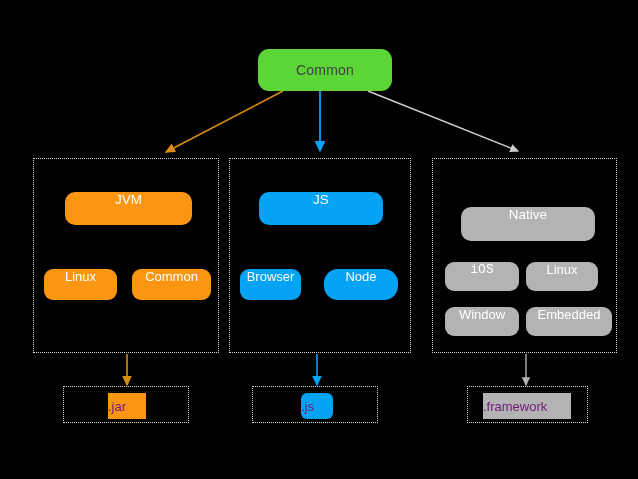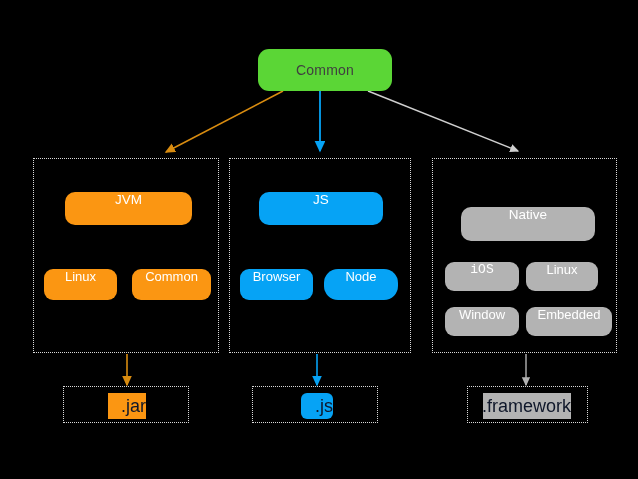--- a/index.html
+++ b/index.html
@@ -73,21 +73,21 @@
   .blue   { background: #06a3f5; }
   .gray   { background: #b3b3b3; }
 
   
   .p-jvm     { left: 65px;  top: 192px; width: 127px; height: 33px; }
   .p-java    { left: 44px;  top: 269px; width: 73px;  height: 31px; }
   .p-android { left: 132px; top: 269px; width: 79px;  height: 31px; }
 
   
   .p-js      { left: 259px; top: 192px; width: 124px; height: 33px; }
-  .p-browser { left: 240px; top: 269px; width: 73px;  height: 31px; }
+  .p-browser { left: 240px; top: 269px; width: 61px;  height: 31px; }
   .p-node    { left: 324px; top: 269px; width: 74px;  height: 31px; border-radius: 14px; }
 
   
   .p-native   { left: 461px; top: 195px; width: 134px; height: 34px; margin-top: 12px; }
   .p-ios      { left: 445px; top: 262px; width: 74px;  height: 29px; font-family: Liberation Mono, monospace; }
   .p-linux    { left: 526px; top: 262px; width: 72px;  height: 29px; }
   .p-window   { left: 445px; top: 307px; width: 74px;  height: 29px; }
   .p-embedded { left: 526px; top: 307px; width: 86px;  height: 29px; }
 
   
@@ -97,29 +97,29 @@
     box-sizing: border-box;
   }
   .out-group.o-jar { left: 63px;  top: 386px; width: 126px; height: 37px; }
   .out-group.o-js  { left: 252px; top: 386px; width: 126px; height: 37px; }
   .out-group.o-fw  { left: 467px; top: 386px; width: 121px; height: 37px; }
 
   .out-box {
     position: absolute;
     display: flex;
     align-items: center;
-    justify-content: flex-end;
-    font-size: 18px;
-    color: #0f172a;
+    justify-content: flex-start;
+    font-size: 13px;
+    color: #701a75;
     box-sizing: border-box;
     white-space: nowrap;
   }
   .b-jar { left: 108px; top: 393px; width: 38px; height: 26px; }
   .b-js  { left: 301px; top: 393px; width: 32px; height: 26px; border-radius: 6px; }
-  .b-fw  { left: 483px; top: 393px; width: 88px; height: 26px; padding-left: 40px; }
+  .b-fw  { left: 483px; top: 393px; width: 88px; height: 26px; }
 </style>
 </head>
 <body>
 
 <div id="stage">
 
   <svg class="arrows" viewBox="0 0 638 479">
     <defs>
       <marker id="ah-orange" markerWidth="7" markerHeight="7" refX="5.6" refY="3" orient="auto">
         <path d="M0,0 L6.5,3 L0,6 z" fill="#d98c10"></path>

